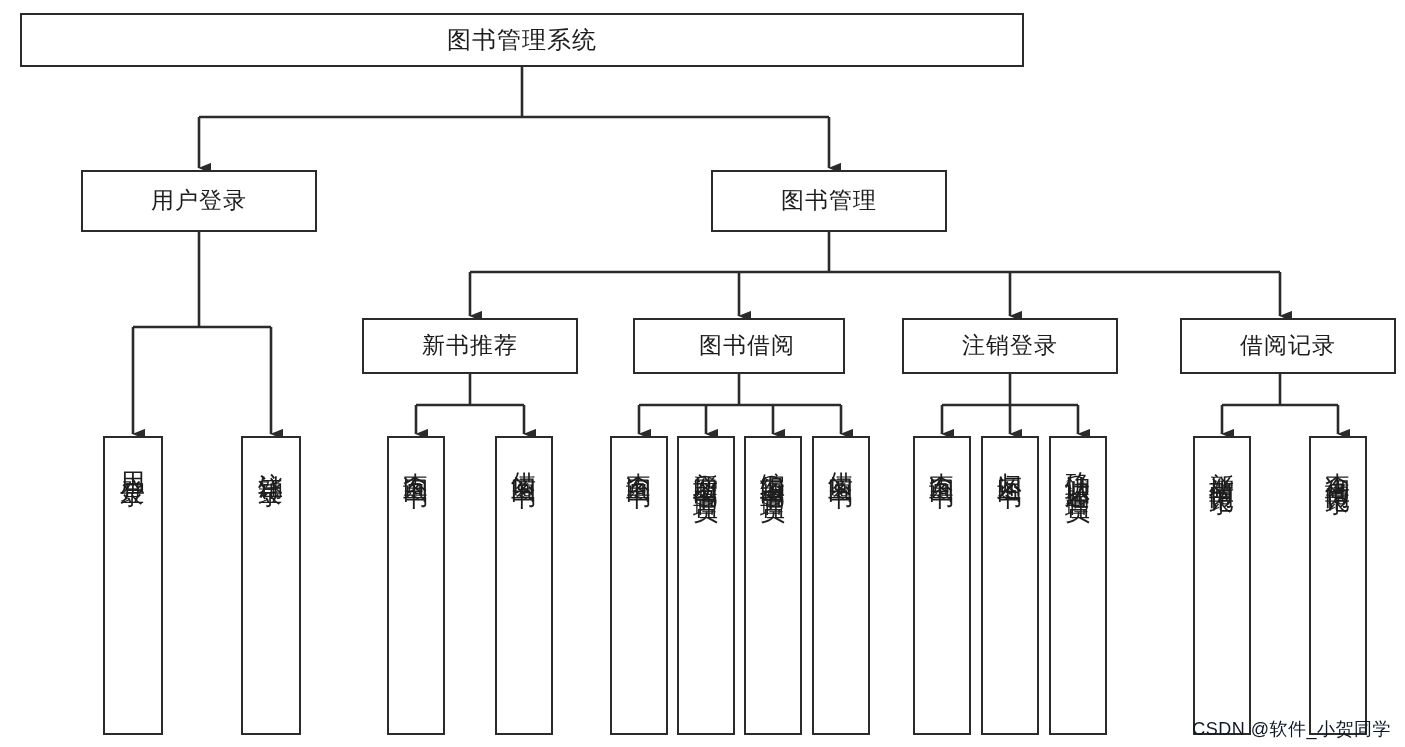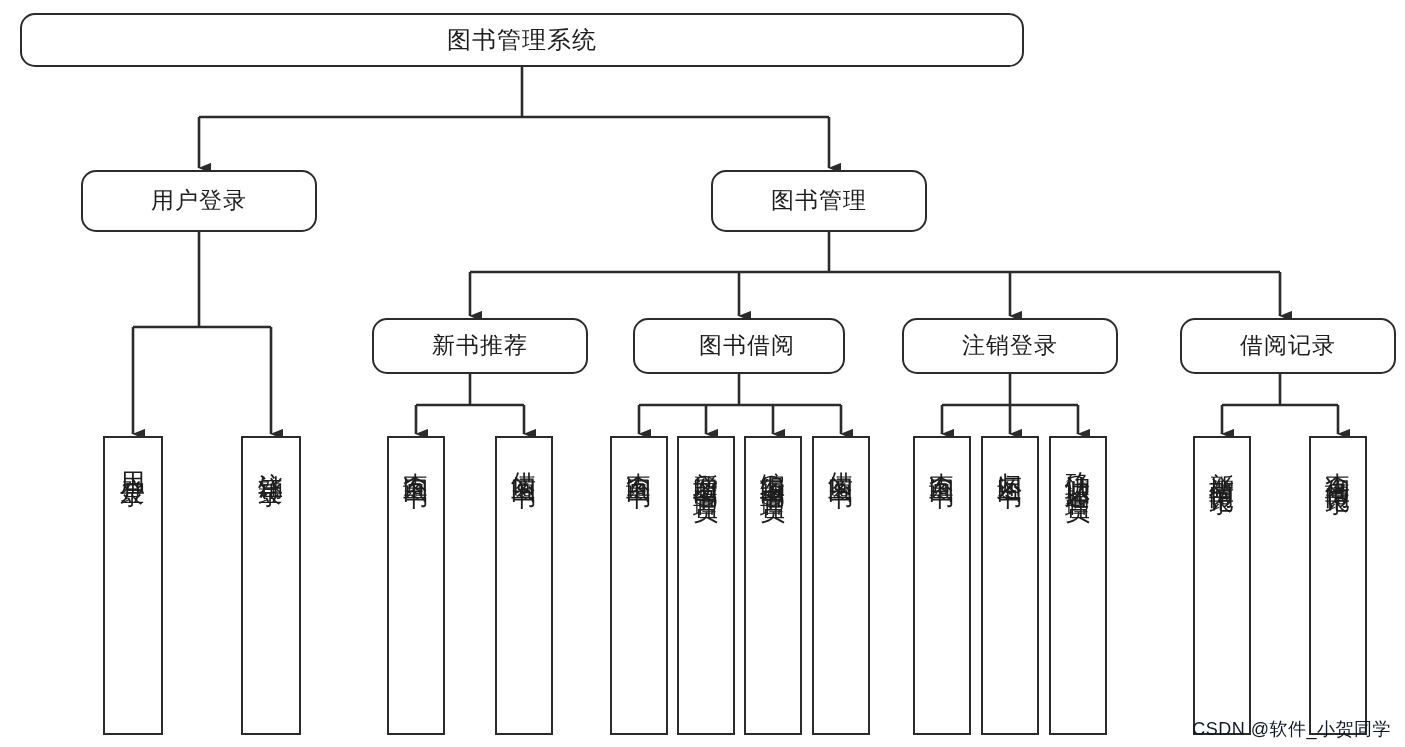--- a/index.html
+++ b/index.html
@@ -35,21 +35,20 @@
     align-items: center;
     justify-content: center;
     color: #1d1d1d;
     z-index: 3;
   }
   .node-h {
     font-size: 23px;
     letter-spacing: 1px;
     line-height: 1.1;
     white-space: nowrap;
-    border-radius: 15px;
   }
   .node-root {
     font-size: 24px;
   }
   
   .node-v {
     align-items: flex-start;
     justify-content: center;
     padding-top: 14px;
   }
@@ -130,25 +129,25 @@
   </svg>
 
   <div class="node node-h node-root" style="left:20px; top:13px; width:1004px; height:54px;">
     <span>图书管理系统</span>
   </div>
 
   <div class="node node-h" style="left:81px; top:170px; width:236px; height:62px;">
     <span>用户登录</span>
   </div>
 
-  <div class="node node-h" style="left:711px; top:170px; width:216px; height:62px;">
+  <div class="node node-h" style="left:711px; top:170px; width:236px; height:62px;">
     <span>图书管理</span>
   </div>
 
-  <div class="node node-h" style="left:372px; top:318px; width:216px; height:56px;">
+  <div class="node node-h" style="left:362px; top:318px; width:216px; height:56px;">
     <span>新书推荐</span>
   </div>
 
   <div class="node node-h" style="left:633px; top:318px; width:212px; height:56px;padding-left:16px;">
     <span>图书借阅</span>
   </div>
 
   <div class="node node-h" style="left:902px; top:318px; width:216px; height:56px;">
     <span>注销登录</span>
   </div>

